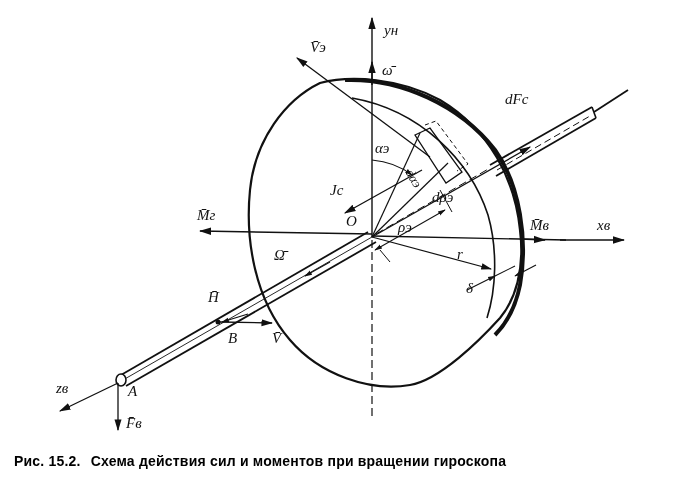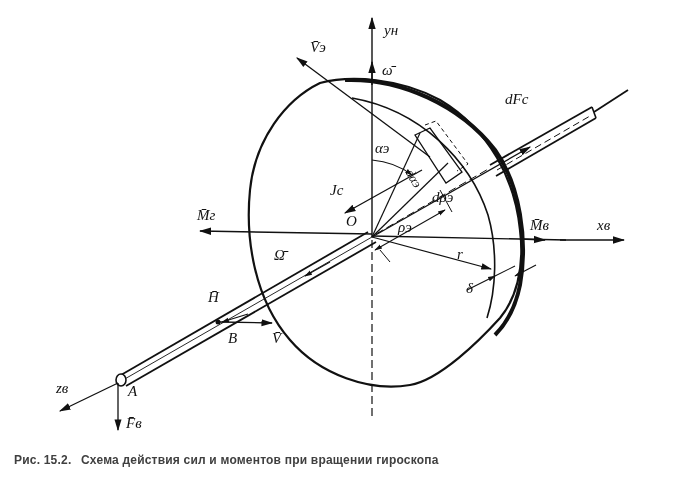--- a/index.html
+++ b/index.html
@@ -3,22 +3,22 @@
 <meta charset="utf-8">
 <style>
   html, body { margin:0; padding:0; background:#ffffff; }
   body { width:697px; height:484px; position:relative; overflow:hidden; }
   .figure { position:absolute; left:0; top:0; width:640px; height:484px; }
   svg { position:absolute; left:0; top:0; }
   .lbl { font-family:"Liberation Serif", serif; font-style:italic; font-size:15px; fill:#111; }
   .lbl-sm { font-family:"Liberation Serif", serif; font-style:italic; font-size:13px; fill:#111; }
   .caption {
     position:absolute; left:14px; top:453px; width:680px;
-    font-family:"Liberation Sans", sans-serif; font-size:12px; font-weight:bold;
-    color:#404040; letter-spacing:0.2px; white-space:nowrap;
+    font-family:"Liberation Sans", sans-serif; font-size:14px; font-weight:bold;
+    color:#000000; letter-spacing:0.2px; white-space:nowrap;
   }
   .caption .num { font-weight:bold; margin-right:6px; }
 </style>
 </head>
 <body>
 
 <div class="figure">
 <svg width="697" height="450" viewBox="0 0 697 450">
   <defs>
     <marker id="arr" viewBox="0 0 10 10" refX="9" refY="5" markerWidth="9" markerHeight="9" orient="auto-start-reverse">

